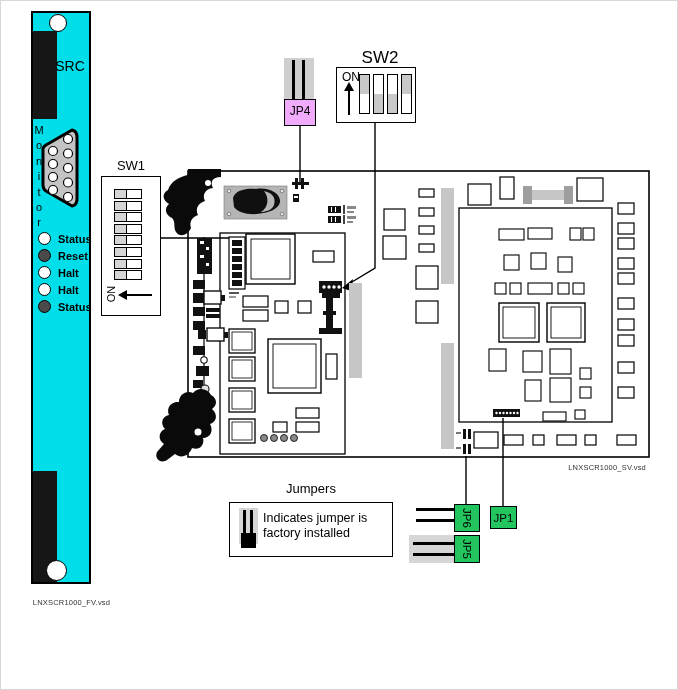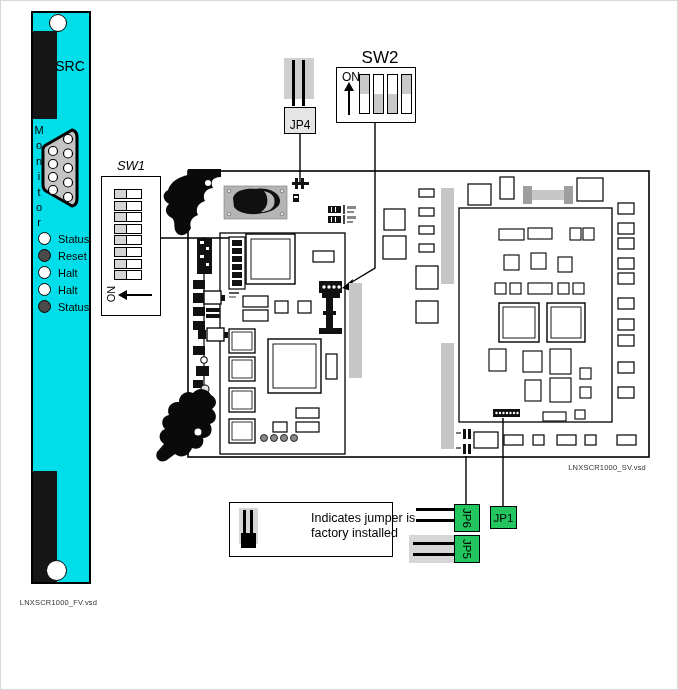--- a/index.html
+++ b/index.html
@@ -9,30 +9,30 @@
   
   #front-panel{left:30px;top:10px;width:60px;height:573px;background:#00dfe9;border:2px solid #000;box-sizing:border-box;}
   #screw-top{left:48px;top:13px;width:18px;height:18px;background:#fff;border:1.5px solid #000;border-radius:50%;box-sizing:border-box;}
   #screw-bottom{left:45px;top:559px;width:21px;height:21px;background:#fff;border:1.5px solid #000;border-radius:50%;box-sizing:border-box;}
   #bar-top{left:32px;top:30px;width:24px;height:88px;background:#161616;}
   #bar-bottom{left:32px;top:470px;width:24px;height:111px;background:#161616;}
   #src-label{left:50px;top:57px;width:38px;text-align:center;font-weight:normal;font-size:14px;}
   #monitor-label{left:31px;top:122px;width:14px;display:flex;flex-direction:column;align-items:center;}
   .v-letter{font-size:11px;line-height:15.4px;}
   #db9{left:40px;top:126px;}
-  #led-list{left:37px;top:231px;width:70px;}
+  #led-list{left:37px;top:231px;width:70px;font-weight:bold;}
   .led-row{display:flex;align-items:center;margin-bottom:4px;height:13px;}
   .led-dot{width:13px;height:13px;border:1.5px solid #000;border-radius:50%;background:#fff;box-sizing:border-box;flex:0 0 13px;}
   .led-dot.on{background:#4a4a4a;}
   .led-label{font-size:11px;margin-left:7px;white-space:nowrap;}
   .caption{font-size:7.5px;color:#333;letter-spacing:0.2px;}
-  #fv-caption{left:5px;top:597px;width:105px;text-align:center;}
+  #fv-caption{left:18px;top:597px;width:105px;text-align:center;}
   #sv-caption{left:545px;top:462px;width:100px;text-align:right;}
   
-  #sw1-label{left:102px;top:157px;width:56px;text-align:center;font-size:13px;font-style:italic;}
+  #sw1-label{left:102px;top:157px;width:56px;text-align:center;font-size:13px;}
   #sw1-box{left:100px;top:175px;width:60px;height:140px;border:1.5px solid #000;background:#fff;box-sizing:border-box;}
   #sw1-switches{position:absolute;left:12px;top:12px;}
   .sw1-row{display:flex;margin-bottom:1.6px;}
   .sw1-cell{width:16px;height:10px;border:1px solid #000;background:#fff;box-sizing:border-box;}
   .sw1-cell.gray{width:13px;background:#d5d5d5;margin-right:-1px;}
   .sw1-on{position:absolute;left:-4px;top:106px;width:26px;height:22px;display:flex;align-items:center;justify-content:center;
           font-size:11px;transform:rotate(-90deg);}
   .sw1-arrow-line{position:absolute;left:25px;top:117px;width:25px;height:2px;background:#000;}
   .sw1-arrow-head{position:absolute;left:16px;top:113px;width:0;height:0;border-right:9px solid #000;
                   border-top:5px solid transparent;border-bottom:5px solid transparent;}
@@ -44,35 +44,35 @@
   .sw2-arrow-head{position:absolute;left:7px;top:14px;width:0;height:0;border-bottom:9px solid #000;
                   border-left:5px solid transparent;border-right:5px solid transparent;}
   #sw2-switches{position:absolute;left:22px;top:6px;display:flex;gap:3px;}
   .sw2-switch{width:11px;height:40px;border:1px solid #000;background:#fff;position:relative;box-sizing:border-box;}
   .sw2-knob{position:absolute;left:0;right:0;height:19px;background:#c9c9c9;}
   .sw2-knob.up{top:0;}
   .sw2-knob.down{bottom:0;}
   
   #jp4-pad{left:283px;top:57px;width:30px;height:41px;background:#cfcfcf;}
   .jbar-v{position:absolute;width:3px;background:#000;}
-  #jp4-box{left:283px;top:106px;width:32px;height:27px;border:1.5px solid #000;background:#e5e5e5;box-sizing:border-box;
-           display:flex;align-items:flex-end;justify-content:center;font-size:12px;padding-bottom:1px;}
+  #jp4-box{left:283px;top:98px;width:32px;height:27px;border:1.5px solid #000;background:#f0abfc;box-sizing:border-box;
+           display:flex;align-items:flex-end;justify-content:center;font-size:12px;padding-bottom:7px;}
   .jp-box{border:1.5px solid #000;background:#22c55e;box-sizing:border-box;display:flex;align-items:center;justify-content:center;font-size:11.5px;}
   #jp6-box{left:453px;top:503px;width:26px;height:28px;}
   #jp5-box{left:453px;top:534px;width:26px;height:28px;}
   #jp1-box{left:489px;top:505px;width:27px;height:23px;}
   .rot90{transform:rotate(90deg);}
   .jbar-h{position:absolute;height:3px;background:#000;}
   #jp5-pad{left:408px;top:534px;width:47px;height:28px;background:#d6d6d6;}
   
   #jumpers-title{left:228px;top:480px;width:164px;text-align:center;font-size:13px;}
   #legend-box{left:228px;top:501px;width:164px;height:55px;border:1.5px solid #000;background:#fff;box-sizing:border-box;}
   #legend-pad{position:absolute;left:9px;top:5px;width:19px;height:36px;background:#d6d6d6;}
   #legend-sq{position:absolute;left:11px;top:30px;width:15px;height:15px;background:#000;}
-  #legend-text{position:absolute;left:33px;top:8px;width:122px;font-size:12.5px;line-height:15px;margin-left:48px;}
+  #legend-text{position:absolute;left:33px;top:8px;width:122px;font-size:12.5px;line-height:15px;}
   svg{position:absolute;left:0;top:0;}
 </style>
 </head>
 <body>
 
 <div id="stage">
 
   <svg width="678" height="690" viewBox="0 0 678 690">
 
     <rect x="187" y="170" width="461" height="286" fill="#ffffff" stroke="#000" stroke-width="1.6"></rect>
@@ -417,20 +417,21 @@
           <div class="sw2-knob up"></div>
         </div>
       </div>
   </div>
 
   <div class="abs" id="jp4-pad"></div>
   <div class="abs jbar-v" style="left:291px;top:59px;height:46px;"></div>
   <div class="abs jbar-v" style="left:301px;top:59px;height:46px;"></div>
   <div class="abs" id="jp4-box">JP4</div>
 
+  <div class="abs" id="jumpers-title">Jumpers</div>
   <div class="abs" id="legend-box">
     <div id="legend-pad">
       <div class="jbar-v" style="left:4px;top:2px;height:29px;"></div>
       <div class="jbar-v" style="left:11px;top:2px;height:29px;"></div>
     </div>
     <div id="legend-sq"></div>
     <div id="legend-text">Indicates jumper is factory installed</div>
   </div>
 
   <div class="abs jbar-h" style="left:415px;top:507px;width:38px;"></div>

